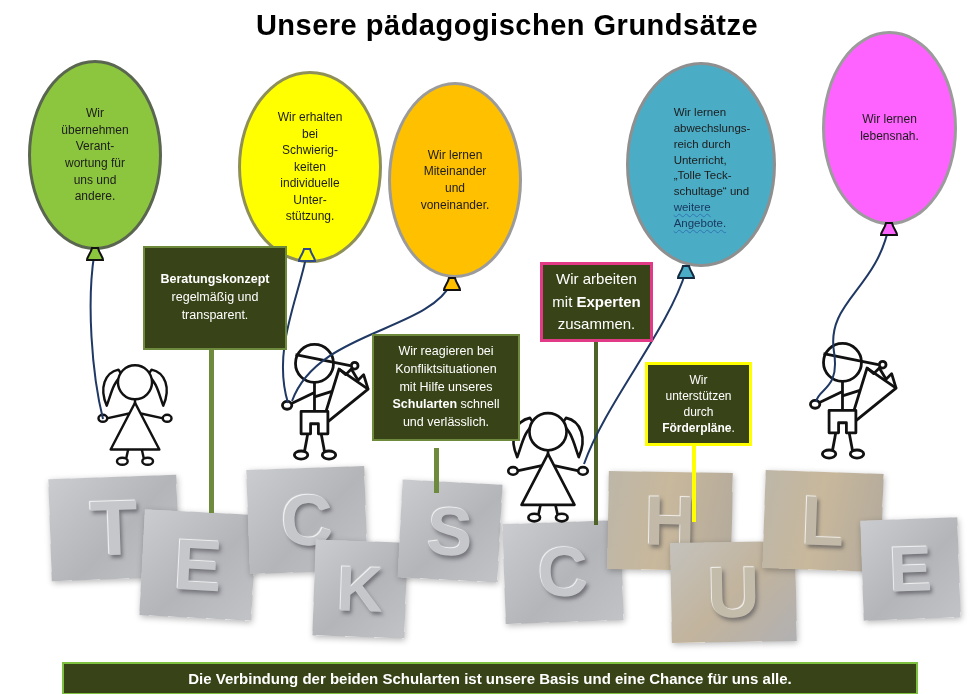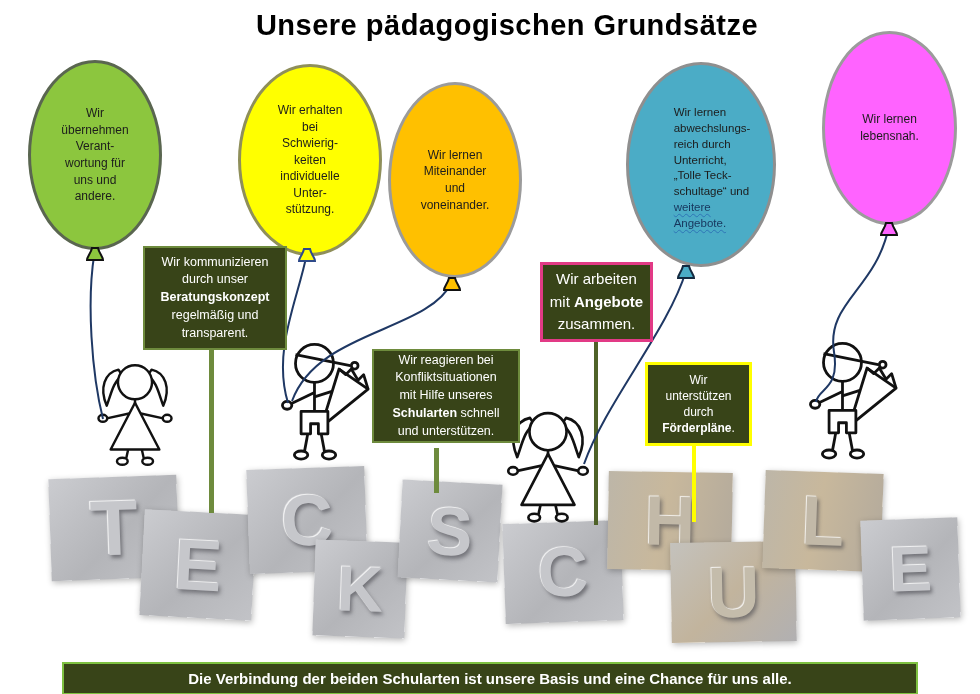--- a/index.html
+++ b/index.html
@@ -8,35 +8,35 @@
 
   
   .title{position:absolute;left:0;top:9px;width:100%;text-align:center;padding-left:34px;
          box-sizing:border-box;font-size:29px;font-weight:bold;color:#000;letter-spacing:.5px;z-index:2;}
 
   
   .balloon{position:absolute;border-radius:50%;border:3px solid #888;display:flex;
            align-items:center;justify-content:center;z-index:4;box-sizing:border-box;}
   .balloon .btxt{white-space:pre-line;text-align:center;font-size:12px;line-height:1.38;color:#1c1c1c;}
   #balloon-0{left:28px;top:60px;width:134px;height:190px;}
-  #balloon-1{left:238px;top:64px;width:144px;height:192px;}
+  #balloon-1{left:238px;top:71px;width:144px;height:192px;}
   #balloon-2{left:388px;top:82px;width:134px;height:196px;}
   #balloon-3{left:626px;top:62px;width:150px;height:205px;align-items:flex-start;}
   #balloon-3 .btxt{text-align:left;padding:40px 10px 0 32px;font-size:11.5px;}
   #balloon-4{left:822px;top:31px;width:135px;height:194px;}
   .angebote-link{color:#17365D;text-decoration:underline wavy #2E75B6 1px;text-underline-offset:2px;
                  white-space:pre-line;cursor:pointer;}
 
   
   .sign{position:absolute;background:#384418;color:#fff;display:flex;align-items:center;
         justify-content:center;text-align:center;z-index:6;box-sizing:border-box;}
   .sign .stxt{white-space:pre-line;font-size:12.5px;line-height:1.42;}
   .sign b{font-weight:bold;}
   #sign-0{left:143px;top:246px;width:144px;height:104px;border:2px solid #6E8B3D;}
-  #sign-1{left:372px;top:349px;width:148px;height:94px;border:2px solid #6E8B3D;}
+  #sign-1{left:372px;top:334px;width:148px;height:107px;border:2px solid #6E8B3D;}
   #sign-2{left:540px;top:262px;width:113px;height:80px;border:3px solid #E23A86;}
   #sign-2 .stxt{font-size:15px;line-height:1.5;}
   #sign-3{left:645px;top:362px;width:107px;height:84px;border:3px solid #FFFF00;}
   #sign-3 .stxt{font-size:12px;line-height:1.35;}
 
   
   .pole{position:absolute;z-index:4;}
   #pole-0{left:209px;top:350px;width:5px;height:163px;background:#6E8B3D;}
   #pole-1{left:434px;top:448px;width:5px;height:45px;background:#6E8B3D;}
   #pole-2{left:594px;top:342px;width:4px;height:183px;background:#4F6228;}
@@ -120,36 +120,34 @@
     <div class="btxt">Wir lernen
 lebensnah.</div>
   </div>
 
   <div class="pole" id="pole-0"></div>
   <div class="pole" id="pole-1"></div>
   <div class="pole" id="pole-2"></div>
   <div class="pole" id="pole-3"></div>
 
   <div class="sign" id="sign-0" style="border-color: rgb(110, 139, 61); background: rgb(56, 68, 24);">
-    <div class="stxt"><span>Wir kommunizieren
-durch unser
-</span><b>Beratungskonzept</b><span>
+    <div class="stxt"><b>Beratungskonzept</b><span>
 regelmäßig und
 transparent.</span></div>
   </div>
   <div class="sign" id="sign-1" style="border-color: rgb(110, 139, 61); background: rgb(56, 68, 24);">
     <div class="stxt"><span>Wir reagieren bei
 Konfliktsituationen
 mit Hilfe unseres
 </span><b>Schularten</b><span> schnell
-und unterstützen.</span></div>
+und verlässlich.</span></div>
   </div>
   <div class="sign" id="sign-2" style="border-color: rgb(226, 58, 134); background: rgb(56, 68, 24);">
     <div class="stxt"><span>Wir arbeiten
-mit </span><b>Angebote</b><span>
+mit </span><b>Experten</b><span>
 zusammen.</span></div>
   </div>
   <div class="sign" id="sign-3" style="border-color: rgb(255, 255, 0); background: rgb(56, 68, 24);">
     <div class="stxt"><span>Wir
 unterstützen
 durch
 </span><b>Förderpläne</b><span>.</span></div>
   </div>
 
   <div class="stone" id="stone-0">

